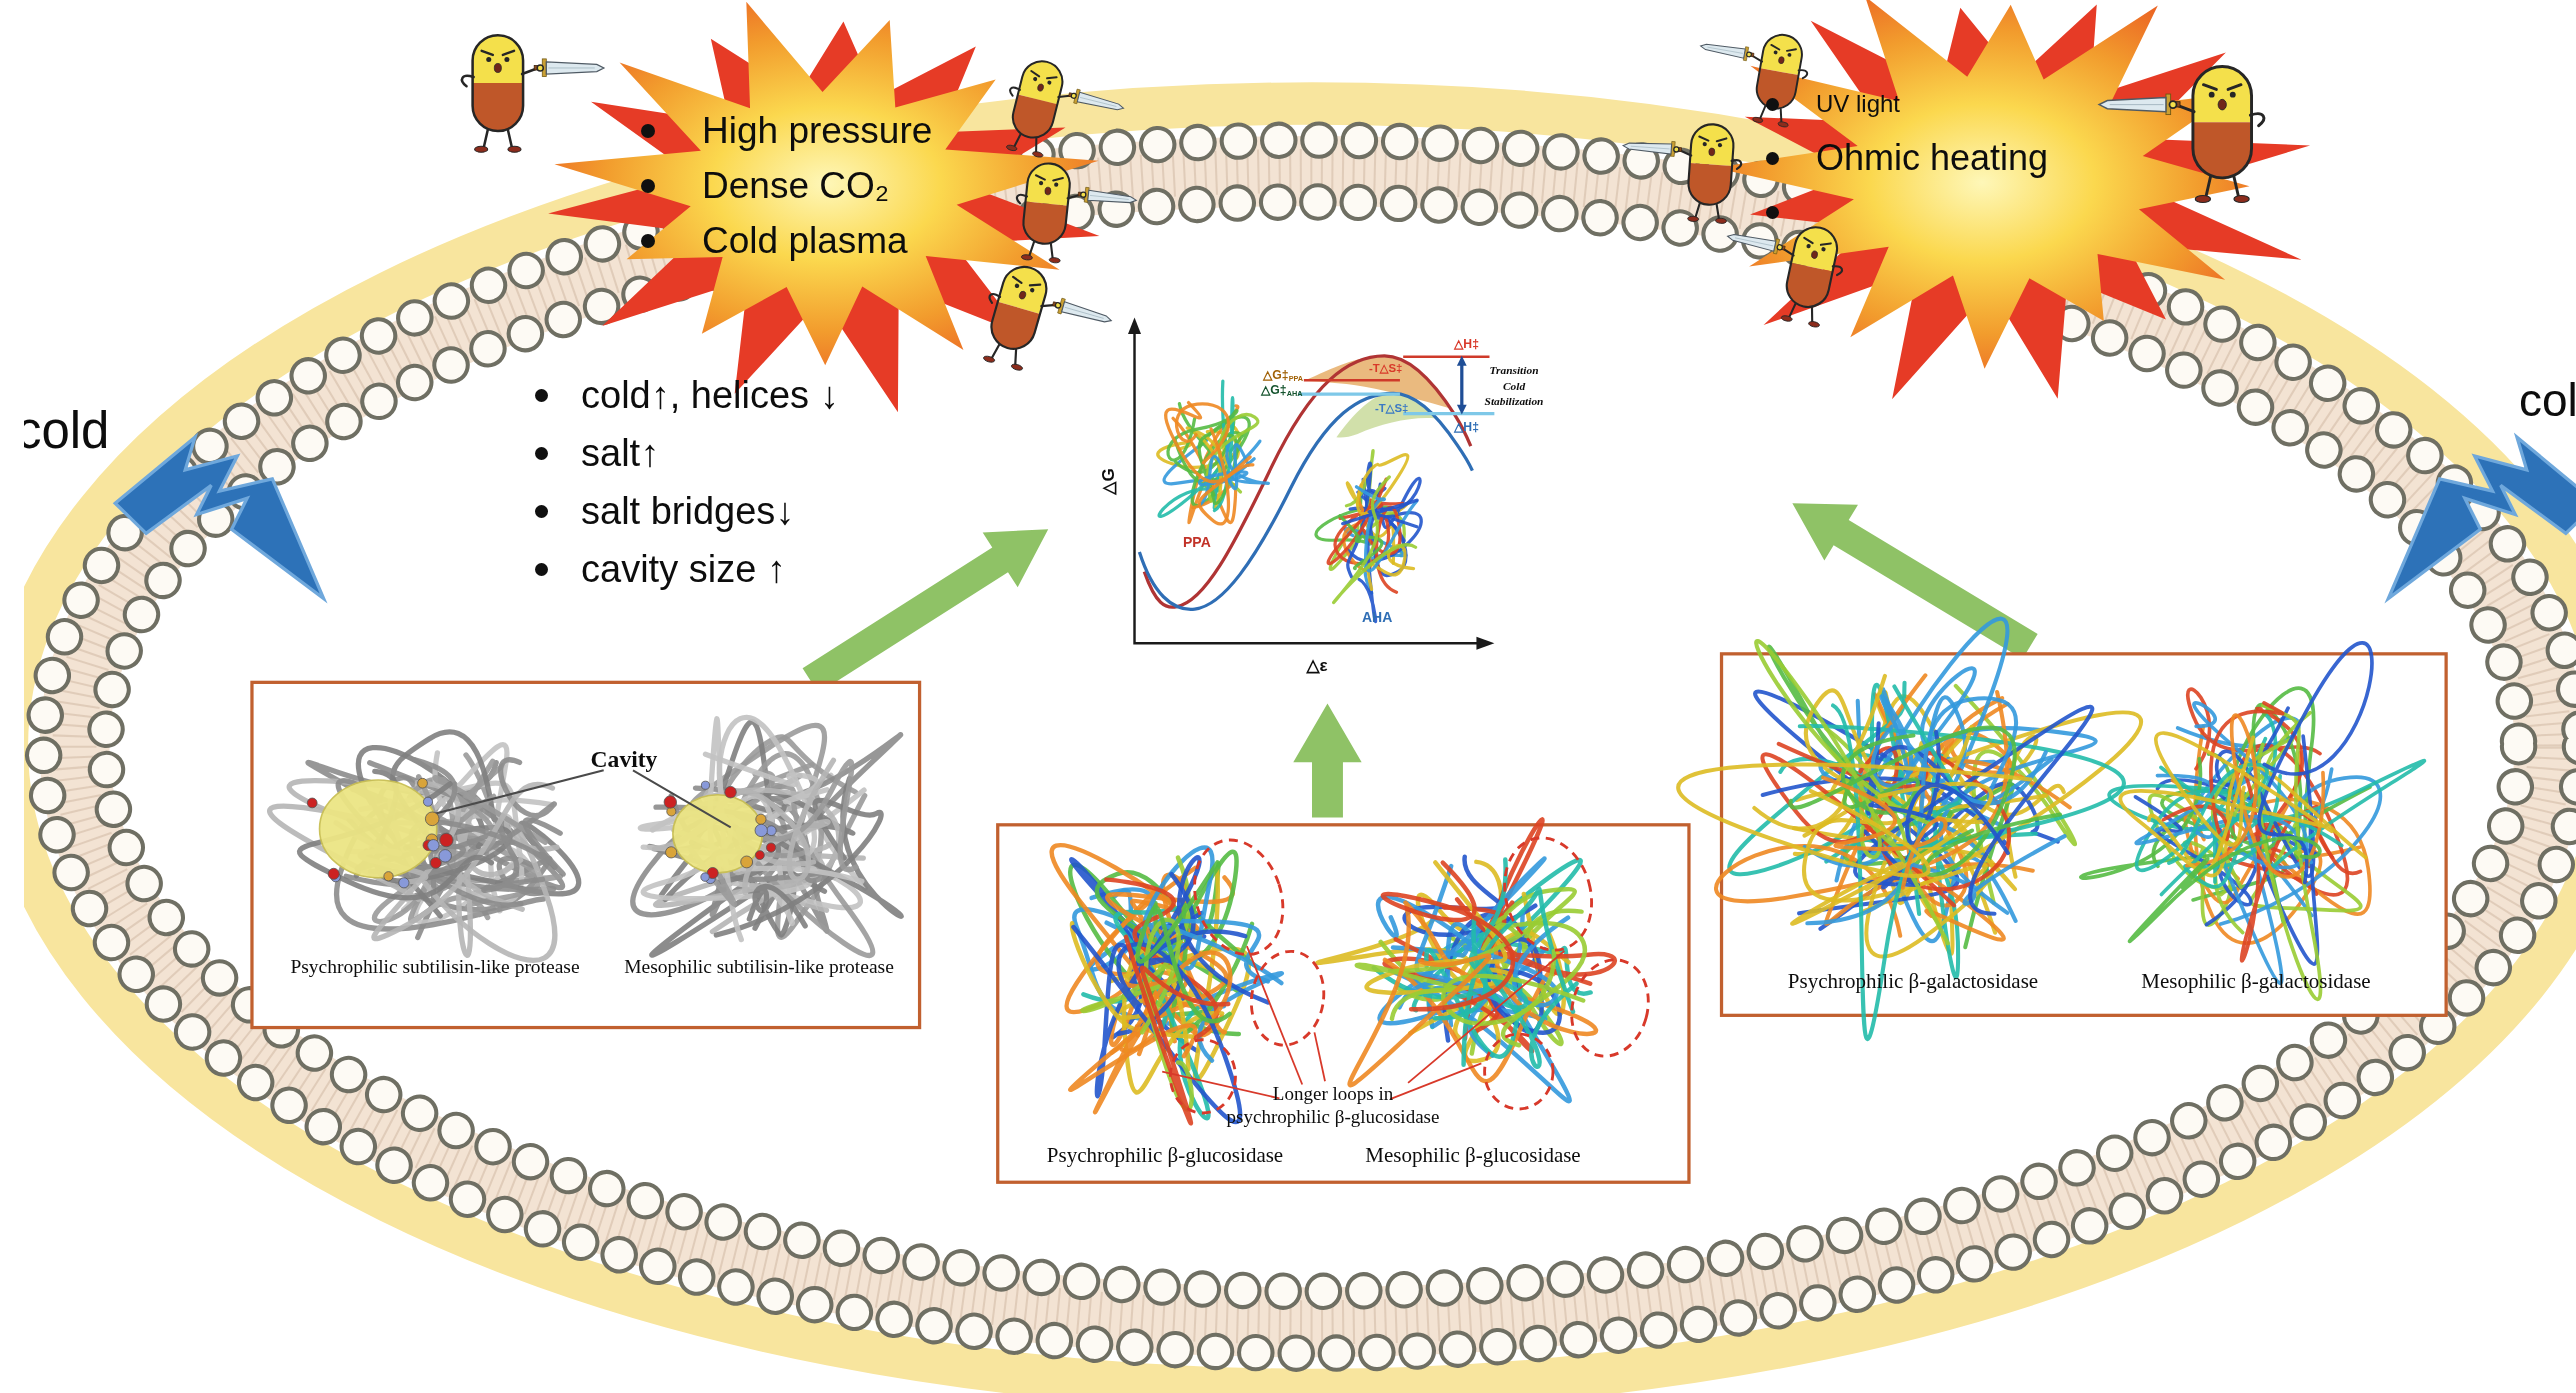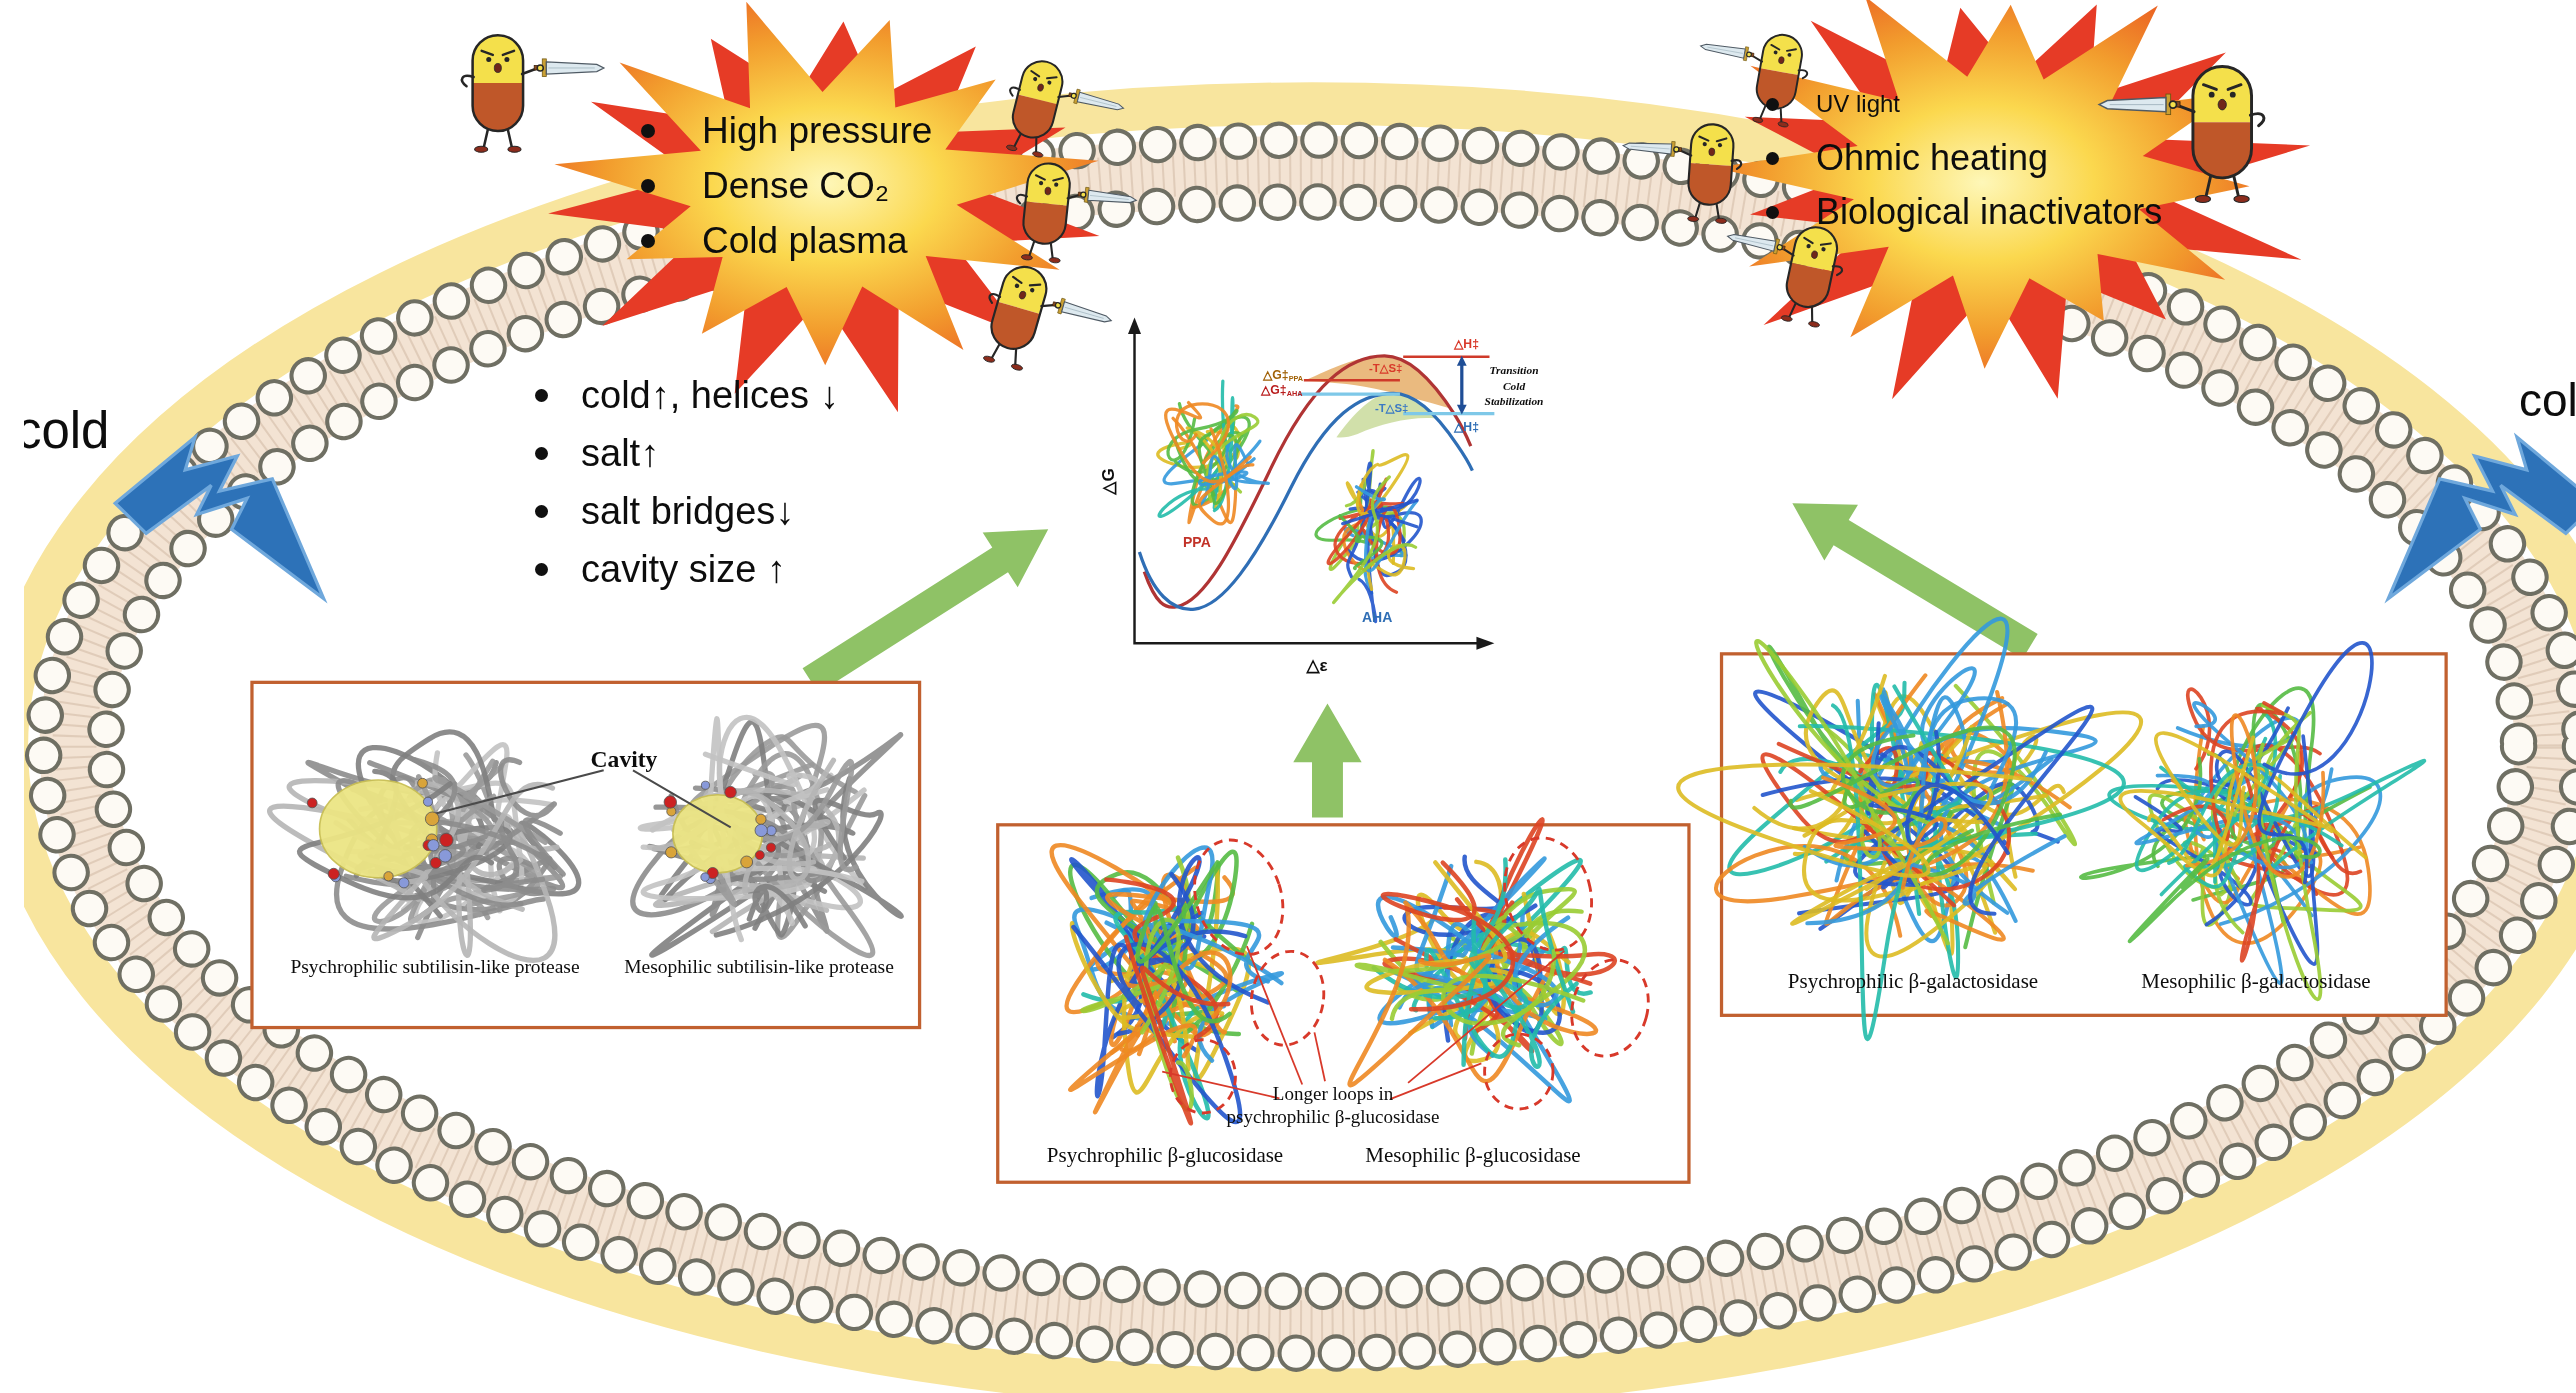--- a/index.html
+++ b/index.html
@@ -473,21 +473,20 @@
   <div class="row" style="height:54px;">
     <span class="dot" style="width:13px;height:13px;margin-right:37px;"></span>
     <span style="font-size:24px;">UV light</span>
   </div>
   <div class="row" style="height:54px;">
     <span class="dot" style="width:13px;height:13px;margin-right:37px;"></span>
     <span style="font-size:36px;">Ohmic heating</span>
   </div>
   <div class="row" style="height:54px;">
     <span class="dot" style="width:13px;height:13px;margin-right:37px;"></span>
-    <span style="font-size:36px;">Biological inactivators</span>
   </div>
 </div>
 
 <div class="abs list" style="left:511px;top:366px;">
   <div class="row" style="height:58px;">
     <span class="dot" style="width:13px;height:13px;margin-right:33px;"></span>
     <span style="font-size:38px;">cold↑, helices ↓</span>
   </div>
   <div class="row" style="height:58px;">
     <span class="dot" style="width:13px;height:13px;margin-right:33px;"></span>
@@ -504,21 +503,21 @@
 </div>
 
 <div class="abs" style="left:-8.1px;top:401px;font-size:51px;">cold</div>
 <div class="abs" style="left:2495px;top:373px;font-size:46px;">cold</div>
 
 <div class="abs bold" style="left:1071px;top:471px;font-size:17px;transform:rotate(-90deg);">△G</div>
 <div class="abs bold ctr" style="left:1293px;top:655px;font-size:17px;">△ε</div>
 <div class="abs bold" style="left:1239px;top:368px;font-size:12.2px;color:#a16207;">
   <span>△G‡</span><span class="sub">PPA</span>
 </div>
-<div class="abs bold" style="left:1237px;top:383px;font-size:12.2px;color:#b91c1c;">
+<div class="abs bold" style="left:1237px;top:383px;font-size:12.2px;color:#14532d;">
   <span>△G‡</span><span class="sub">AHA</span>
 </div>
 <div class="abs bold" style="left:1345px;top:361px;font-size:11.4px;color:#d8392a;">-T△S‡</div>
 <div class="abs bold" style="left:1351px;top:401px;font-size:11.4px;color:#3a79c4;">-T△S‡</div>
 <div class="abs bold" style="left:1430px;top:337px;font-size:12.2px;color:#d8392a;">△H‡</div>
 <div class="abs bold" style="left:1430px;top:420px;font-size:12.2px;color:#2f6eb5;">△H‡</div>
 <div class="abs bold serif" style="left:1451px;top:363px;width:78px;font-size:11.4px;line-height:15.5px;text-align:center;white-space:normal;font-style:italic;">
   <div>Transition</div>
   <div>Cold</div>
   <div>Stabilization</div>

